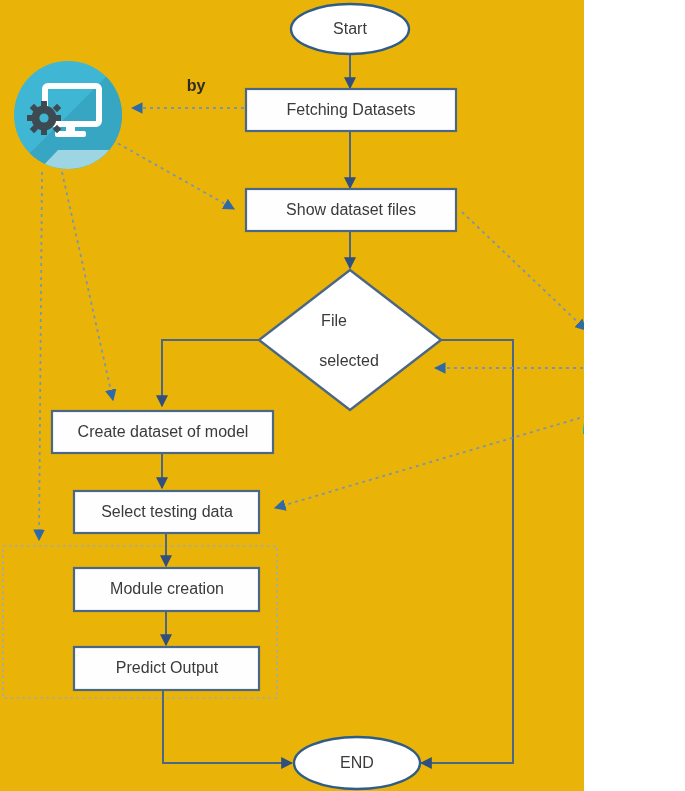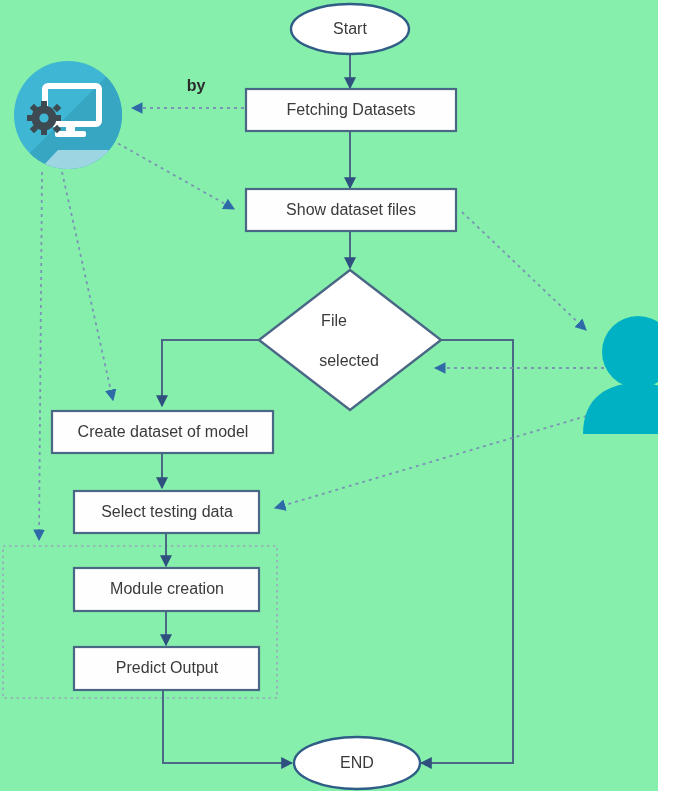--- a/index.html
+++ b/index.html
@@ -2,23 +2,23 @@
 <html><head>
 <meta charset="utf-8">
 <style>
   html, body {
     margin: 0;
     padding: 0;
     background: #ffffff;
   }
   #canvas {
     position: relative;
-    width: 658px;
+    width: 584px;
     height: 791px;
-    background: #86efac;
+    background: #eab308;
     font-family: "Liberation Sans", sans-serif;
     overflow: hidden;
   }
   svg#flow {
     position: absolute;
     left: 0;
     top: 0;
     width: 685px;
     height: 791px;
   }

